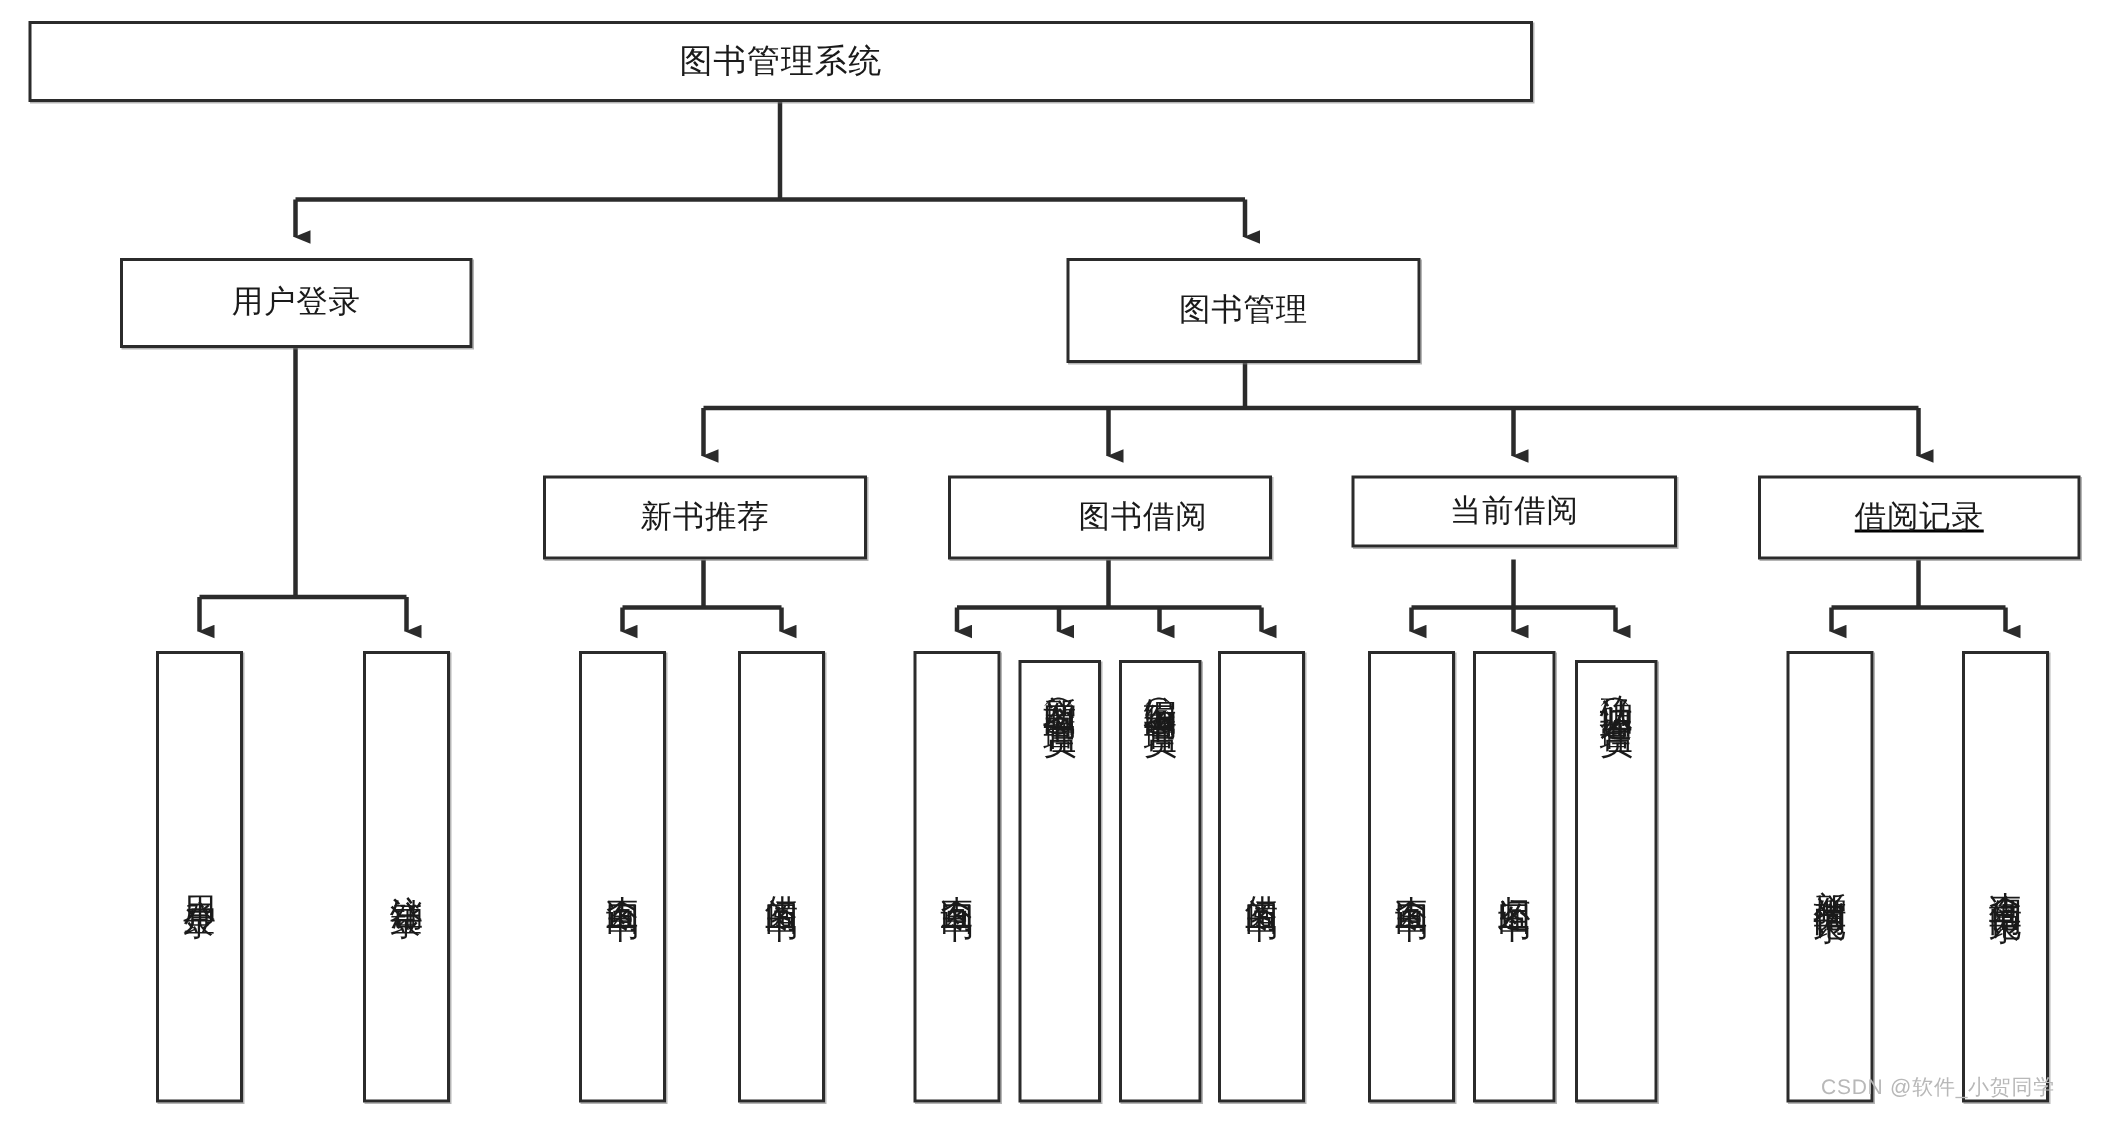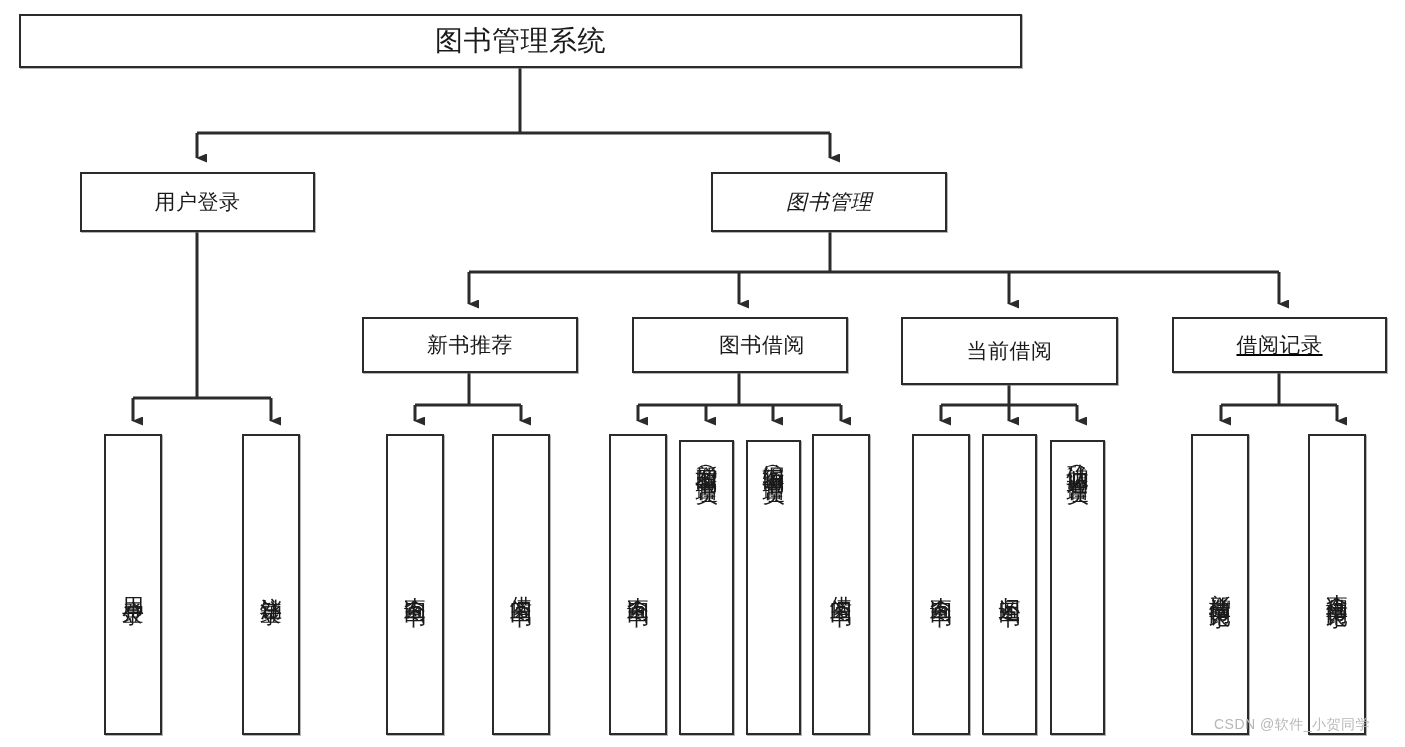--- a/index.html
+++ b/index.html
@@ -38,21 +38,21 @@
   .node-label {
     color: #1a1a1a;
     letter-spacing: 0.5px;
     white-space: nowrap;
   }
   .h-label {
     font-size: 21px;
     line-height: 1.1;
   }
   .root .h-label {
-    font-size: 28px;
+    font-size: 22px;
   }
   .v-node .node-label {
     writing-mode: vertical-rl;
     text-orientation: upright;
     font-size: 22px;
     line-height: 1.28;
     letter-spacing: 3px;
     white-space: normal;
     text-align: center;
   }
@@ -129,33 +129,33 @@
   </svg>
 
   <div class="node root" style="left:19px; top:14px; width:1003px; height:54px;">
     <span class="node-label h-label">图书管理系统</span>
   </div>
 
   <div class="node" style="left:80px; top:172px; width:235px; height:60px;">
     <span class="node-label h-label">用户登录</span>
   </div>
 
-  <div class="node" style="left:711px; top:172px; width:236px; height:60px;font-style:italic;">
+  <div class="node" style="left:711px; top:172px; width:236px; height:70px;">
     <span class="node-label h-label">图书管理</span>
   </div>
 
   <div class="node" style="left:362px; top:317px; width:216px; height:56px;">
     <span class="node-label h-label">新书推荐</span>
   </div>
 
   <div class="node" style="left:632px; top:317px; width:216px; height:56px;padding-left:44px;">
     <span class="node-label h-label">图书借阅</span>
   </div>
 
-  <div class="node" style="left:901px; top:317px; width:217px; height:68px;">
+  <div class="node" style="left:901px; top:317px; width:217px; height:48px;">
     <span class="node-label h-label">当前借阅</span>
   </div>
 
   <div class="node" style="left:1172px; top:317px; width:215px; height:56px;text-decoration:underline;">
     <span class="node-label h-label">借阅记录</span>
   </div>
 
   <div class="node v-node" style="left:104px; top:434px; width:58px; height:301px;">
     <span class="node-label">用户登录</span>
   </div>

